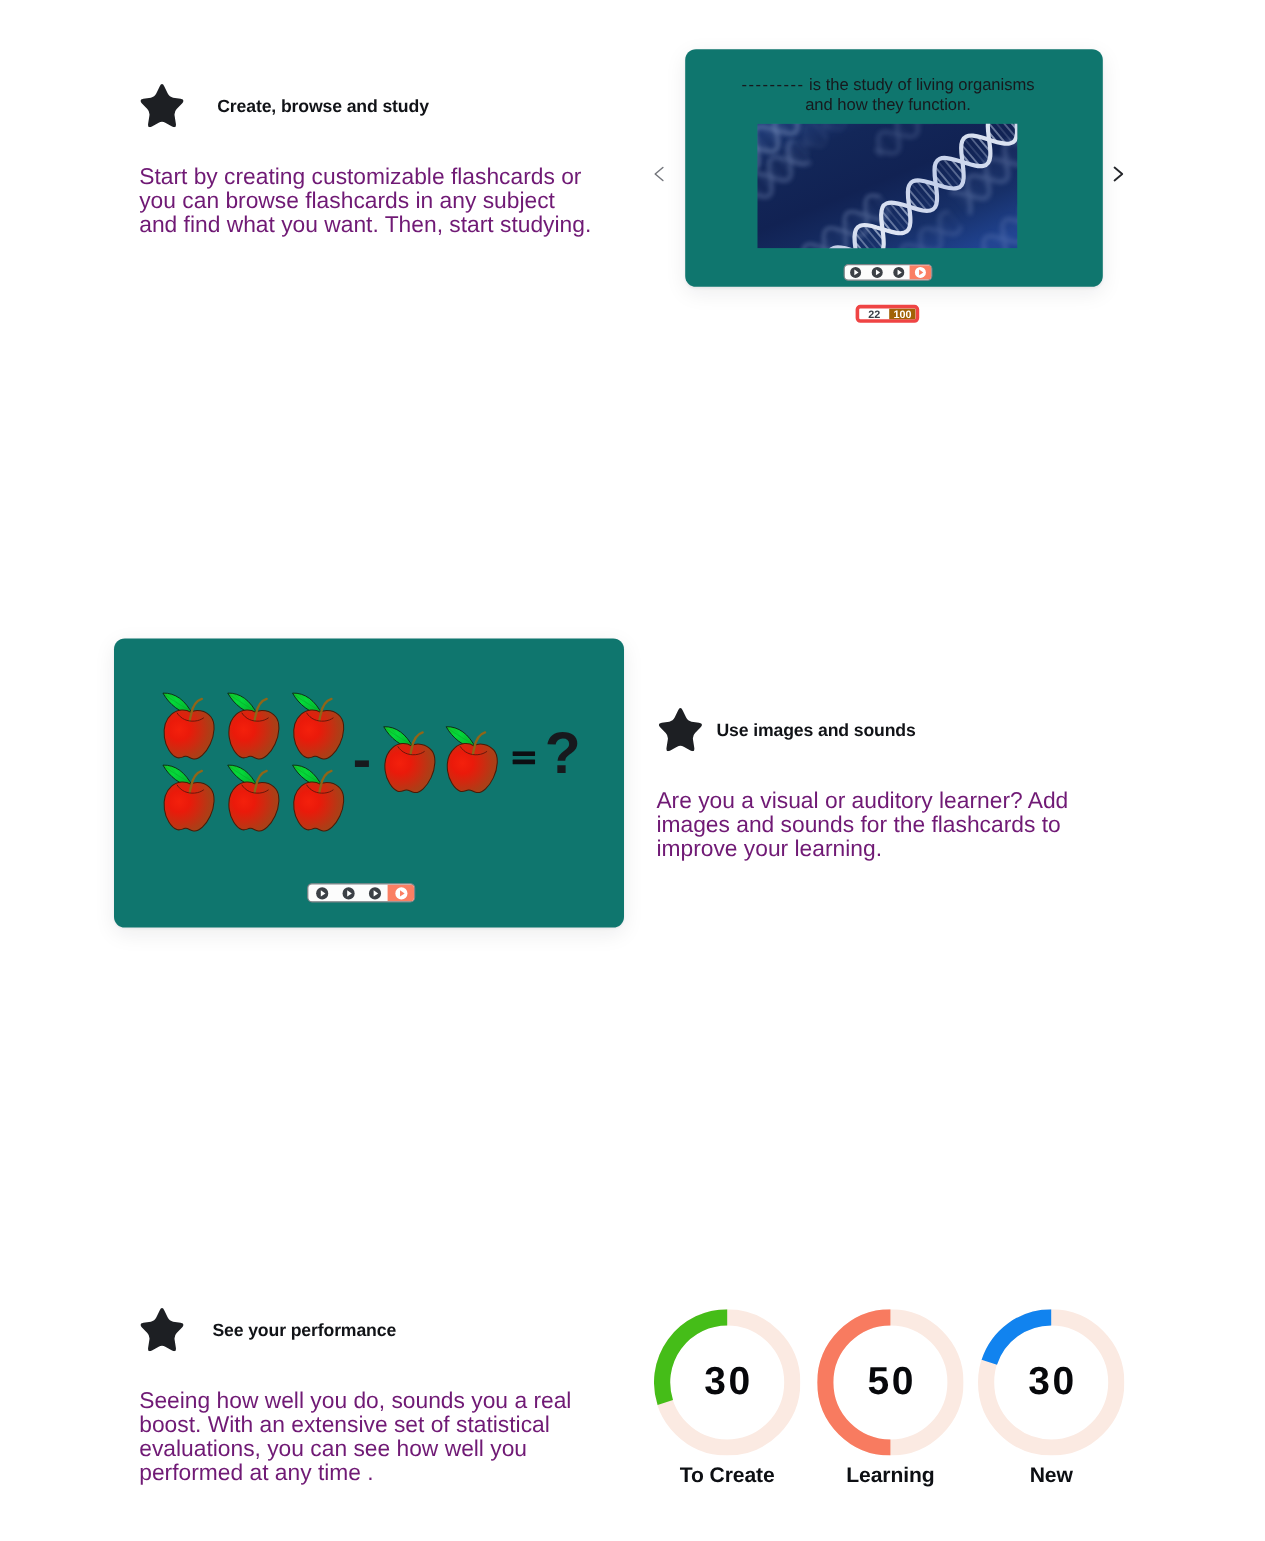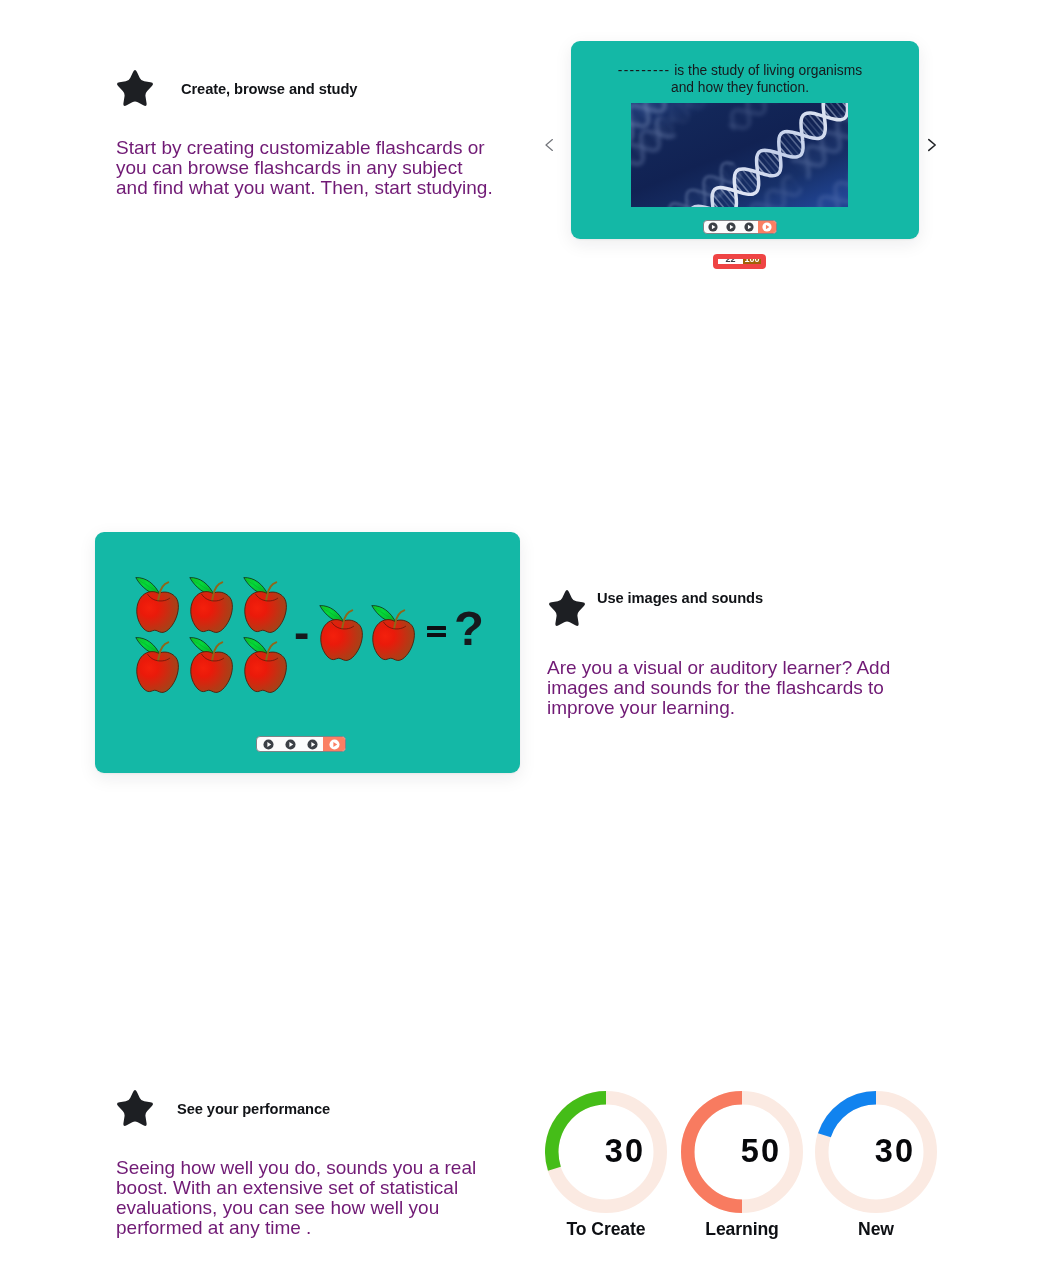--- a/index.html
+++ b/index.html
@@ -8,54 +8,54 @@
     font-family:"Liberation Sans", sans-serif;
     overflow:hidden; position:relative;
     -webkit-font-smoothing:antialiased;
   }
   .feature-head { position:absolute; display:flex; align-items:flex-start; }
   .feature-star { width:36px; height:36px; flex:0 0 36px; display:block; }
   .feature-title { font-size:14.7px; font-weight:bold; color:#111317;
                    letter-spacing:-.1px; white-space:nowrap; }
   .feature-body { position:absolute; font-size:19px; line-height:20px; color:#701a75; }
 
-  .card { position:absolute; background:#14b8a6; border-radius:9px;
+  .card { position:absolute; background:#0f766e; border-radius:9px;
           box-shadow:0 1px 2px rgba(23,25,32,.05), 0 5px 18px rgba(23,25,32,.08); }
 
   .fc1 { left:571px; top:41px; width:348px; height:198px; }
   .blank-dashes { letter-spacing:1.25px; }
   .fc1-text { position:absolute; left:-5px; top:22px; width:100%; text-align:center;
               font-size:13.8px; line-height:16.5px; color:#17191d; }
   .dna-img { position:absolute; left:60px; top:62px; width:217px; height:104px;
              overflow:hidden; line-height:0; }
 
   .playbar { position:absolute; display:flex; align-items:stretch;
              border:1px solid #808387; border-radius:4px; background:#fcfcfc;
              box-sizing:border-box; overflow:hidden; }
   .playbtn { flex:1; display:flex; align-items:center; justify-content:center; }
   .playbtn.last { background:#fa7f63; }
   .playbtn svg { display:block; }
 
-  .counter { position:absolute; display:flex; align-items:flex-end;
-             border:5px solid #ef4444; border-radius:4px; overflow:hidden;
+  .counter { position:absolute; display:flex; align-items:flex-start;
+             border:3px solid #ef4444; border-radius:4px; overflow:hidden;
              background:#fff; box-sizing:border-box; }
   .counter .c-left { display:flex; align-items:center; justify-content:center;
                      color:#3a3f46; font-size:9px; font-weight:bold; }
   .counter .c-right { display:flex; align-items:center; justify-content:center;
                       background:#a16207; color:#fff; font-size:9px; font-weight:bold; }
 
   .chev { position:absolute; }
   .fc2 { left:95px; top:532px; width:425px; height:241px; }
   .apple-group { position:absolute; }
   .apple-svg { position:absolute; width:50px; height:62px; display:block; }
   .op-sign { position:absolute; font-weight:bold; color:#17191d; line-height:1; }
 
   .donut-wrap { position:absolute; }
   .donut-num { position:absolute; width:100%; text-align:center; font-weight:bold;
-               color:#07080b; font-size:32.5px; letter-spacing:2.2px; text-indent:2.2px;padding-left:18px; }
+               color:#07080b; font-size:32.5px; letter-spacing:2.2px; text-indent:2.2px; }
   .donut-label { position:absolute; width:100%; text-align:center; font-weight:bold;
                  color:#0d0f13; font-size:17.6px; white-space:nowrap; letter-spacing:-.1px; }
 </style>
 </head>
 <body>
 
 <svg width="0" height="0" style="position:absolute" aria-hidden="true">
     <defs>
       <radialGradient id="appleG" cx=".3" cy=".4" r=".82">
         <stop offset="0" stop-color="#f4200c"></stop>
@@ -463,21 +463,21 @@
 <svg class="chev" style="left:544px; top:138px;" width="10" height="14" viewBox="0 0 10 14">
     <path d="M8.4 1.6 L2 7 L8.4 12.4" fill="none" stroke="#74767c" stroke-width="1.25" stroke-linecap="round" stroke-linejoin="round"></path>
   </svg>
 <svg class="chev" style="left:927px; top:138px;" width="11" height="14" viewBox="0 0 11 14">
     <path d="M1.8 1.6 L8.2 7 L1.8 12.4" fill="none" stroke="#232529" stroke-width="1.55" stroke-linecap="round" stroke-linejoin="round"></path>
   </svg>
 <div class="feature-head" style="left:549px; top:590px;">
 <svg class="feature-star" viewBox="4.718 3.875 34.564 32.989" preserveAspectRatio="none">
       <path fill="#1d1f23" d="M23.88 5.75L26.59 11.15 Q27.94 13.83 30.90 14.28L36.87 15.19 Q41.02 15.82 38.03 18.77L33.74 23.01 Q31.61 25.12 32.09 28.08L33.07 34.04 Q33.76 38.18 30.03 36.25L24.66 33.48 Q22.00 32.10 19.34 33.48L13.97 36.25 Q10.24 38.18 10.93 34.04L11.91 28.08 Q12.39 25.12 10.26 23.01L5.97 18.77 Q2.98 15.82 7.13 15.19L13.10 14.28 Q16.06 13.83 17.41 11.15L20.12 5.75 Q22.00 2.00 23.88 5.75Z"></path>
     </svg>
-<span class="feature-title" style="margin-left:12px; text-align:center;">Use images and sounds</span>
+<span class="feature-title" style="margin-left:12px; margin-top:11px;text-align:center;">Use images and sounds</span>
 </div>
 <div class="feature-body" style="left:547px; top:658px; width:352px;">Are you a visual or auditory learner? Add images and sounds for the flashcards to improve your learning.</div>
 <div class="card fc2">
 <div class="apple-group" style="left:38.8px; top:41px;">
       <svg class="apple-svg" viewBox="0 0 50 62" style="left:0px; top:0px;">
         <use href="#sym-apple"></use>
       </svg>
       <svg class="apple-svg" viewBox="0 0 50 62" style="left:54px; top:0px;">
         <use href="#sym-apple"></use>
       </svg>

